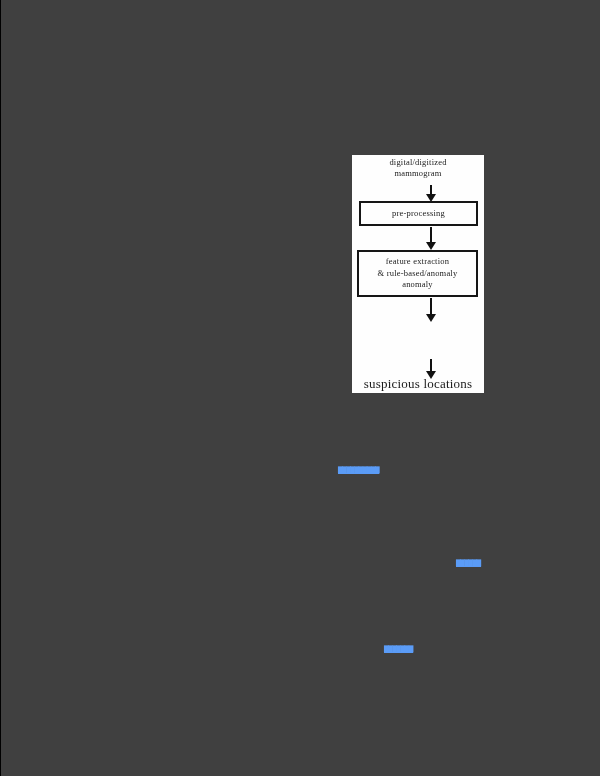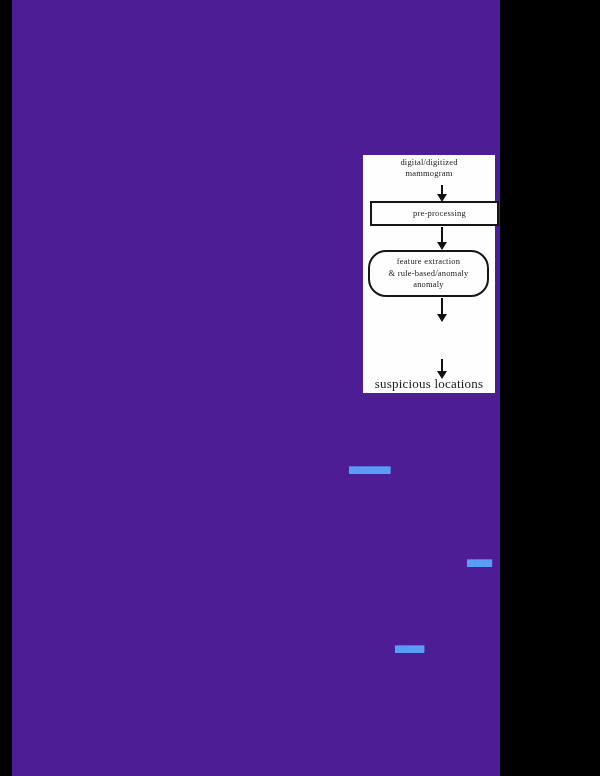--- a/index.html
+++ b/index.html
@@ -4,22 +4,22 @@
 <style>
   html,body{margin:0;padding:0;}
   body{
     width:600px;height:776px;
     background:#000000;
     position:relative;
     overflow:hidden;
     font-family:"Liberation Serif", serif;
   }
   .page{
-    position:absolute;left:12px;top:0;width:488px;height:776px;
-    background:#4c1d95;
+    position:absolute;left:1px;top:0;width:600px;height:776px;
+    background:#404040;
   }
   
   .figure{
     position:absolute;
     left:351px;top:155px;width:132px;height:238px;
     background:#fefefe;
     color:#1b1b1b;
     font-size:8.5px;
     line-height:11px;
     text-align:center;
@@ -31,22 +31,22 @@
   }
   .src-label{top:2px;}
   .sink-label{top:223px;font-size:13px;}
   .box{
     position:absolute;
     border:2px solid #161616;
     background:#fefefe;
     display:flex;flex-direction:column;
     align-items:center;justify-content:center;
   }
-  .box1{left:7px;top:46px;width:115px;height:21px;padding-left:10px;}
-  .box2{left:5px;top:95px;width:117px;height:43px;line-height:11.5px;border-radius:18px;}
+  .box1{left:7px;top:46px;width:115px;height:21px;}
+  .box2{left:5px;top:95px;width:117px;height:43px;line-height:11.5px;}
   .box3{left:7px;top:167px;width:113px;height:32px;}
   .arrow{
     position:absolute;left:73px;width:12px;
     display:flex;flex-direction:column;align-items:center;
   }
   .arrow .shaft{width:2px;background:#111;flex:1;}
   .arrow .head{
     width:0;height:0;
     border-left:5px solid transparent;
     border-right:5px solid transparent;

